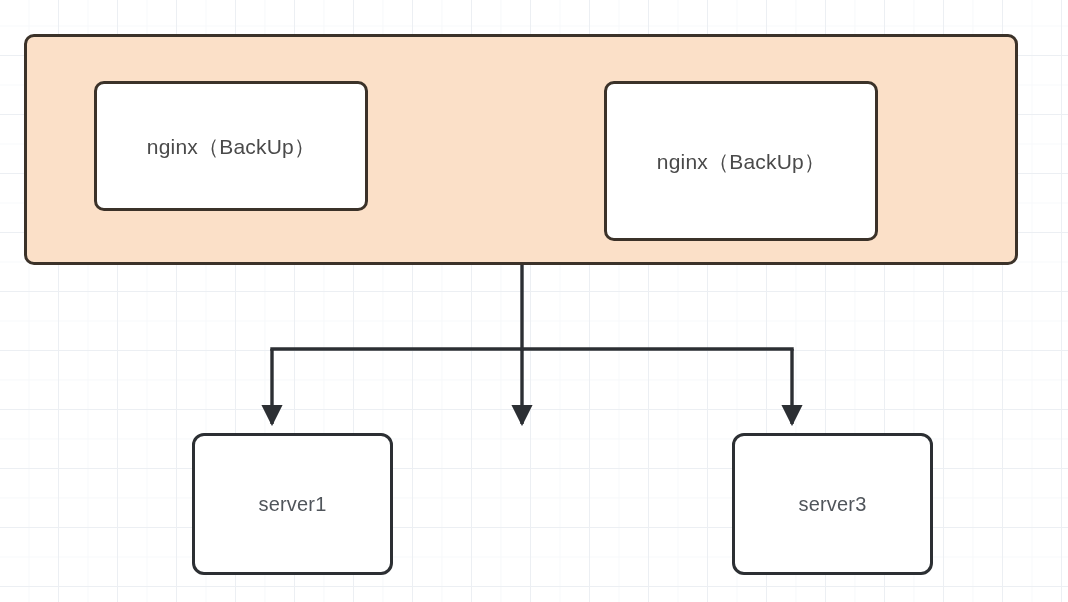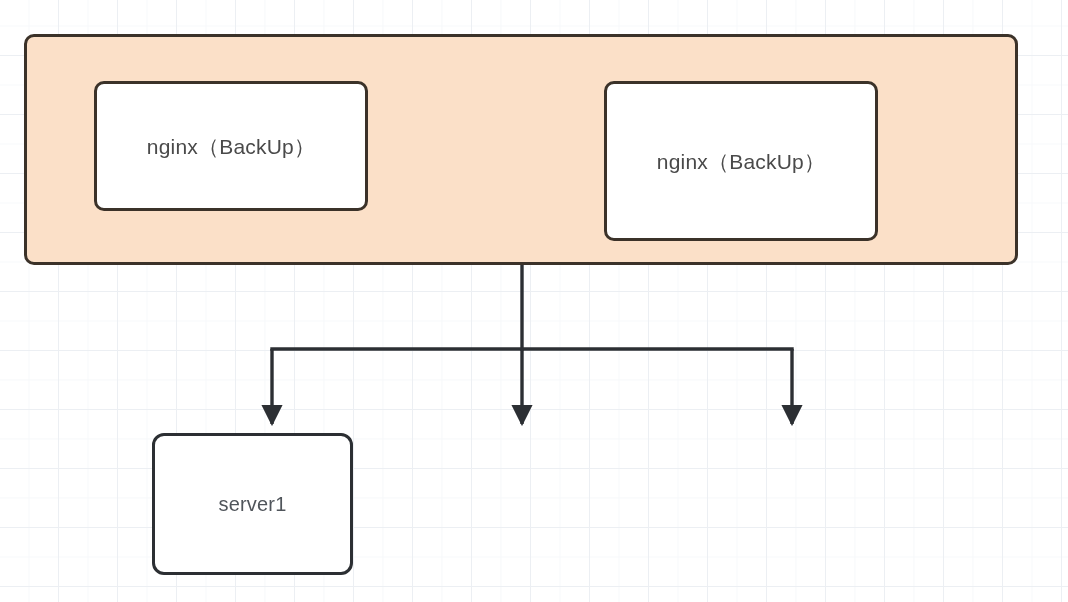--- a/index.html
+++ b/index.html
@@ -59,20 +59,21 @@
     border: 3px solid #3b3229;
     border-radius: 10px;
     display: flex;
     align-items: center;
     justify-content: center;
   }
   .node-box.server {
     border-color: #2c2f33;
     border-width: 3px;
     border-radius: 12px;
+    margin-left: 40px;
   }
   .node-label {
     color: #4a4a4a;
     font-size: 21px;
     font-weight: 400;
     letter-spacing: 0.2px;
     white-space: nowrap;
     line-height: 1;
   }
   .node-box.server .node-label {
@@ -134,14 +135,17 @@
 
   <div class="node-box" style="left:604px; top:81px; width:274px; height:160px;">
     <span class="node-label">nginx（BackUp）</span>
   </div>
 
   <div class="node-box server" style="left:152px; top:433px; width:201px; height:142px;">
     <span class="node-label">server1</span>
   </div>
 
 
+  <div class="node-box server" style="left:692px; top:433px; width:201px; height:142px;">
+    <span class="node-label">server3</span>
+  </div>
 
 </div>
 
 </body></html>

